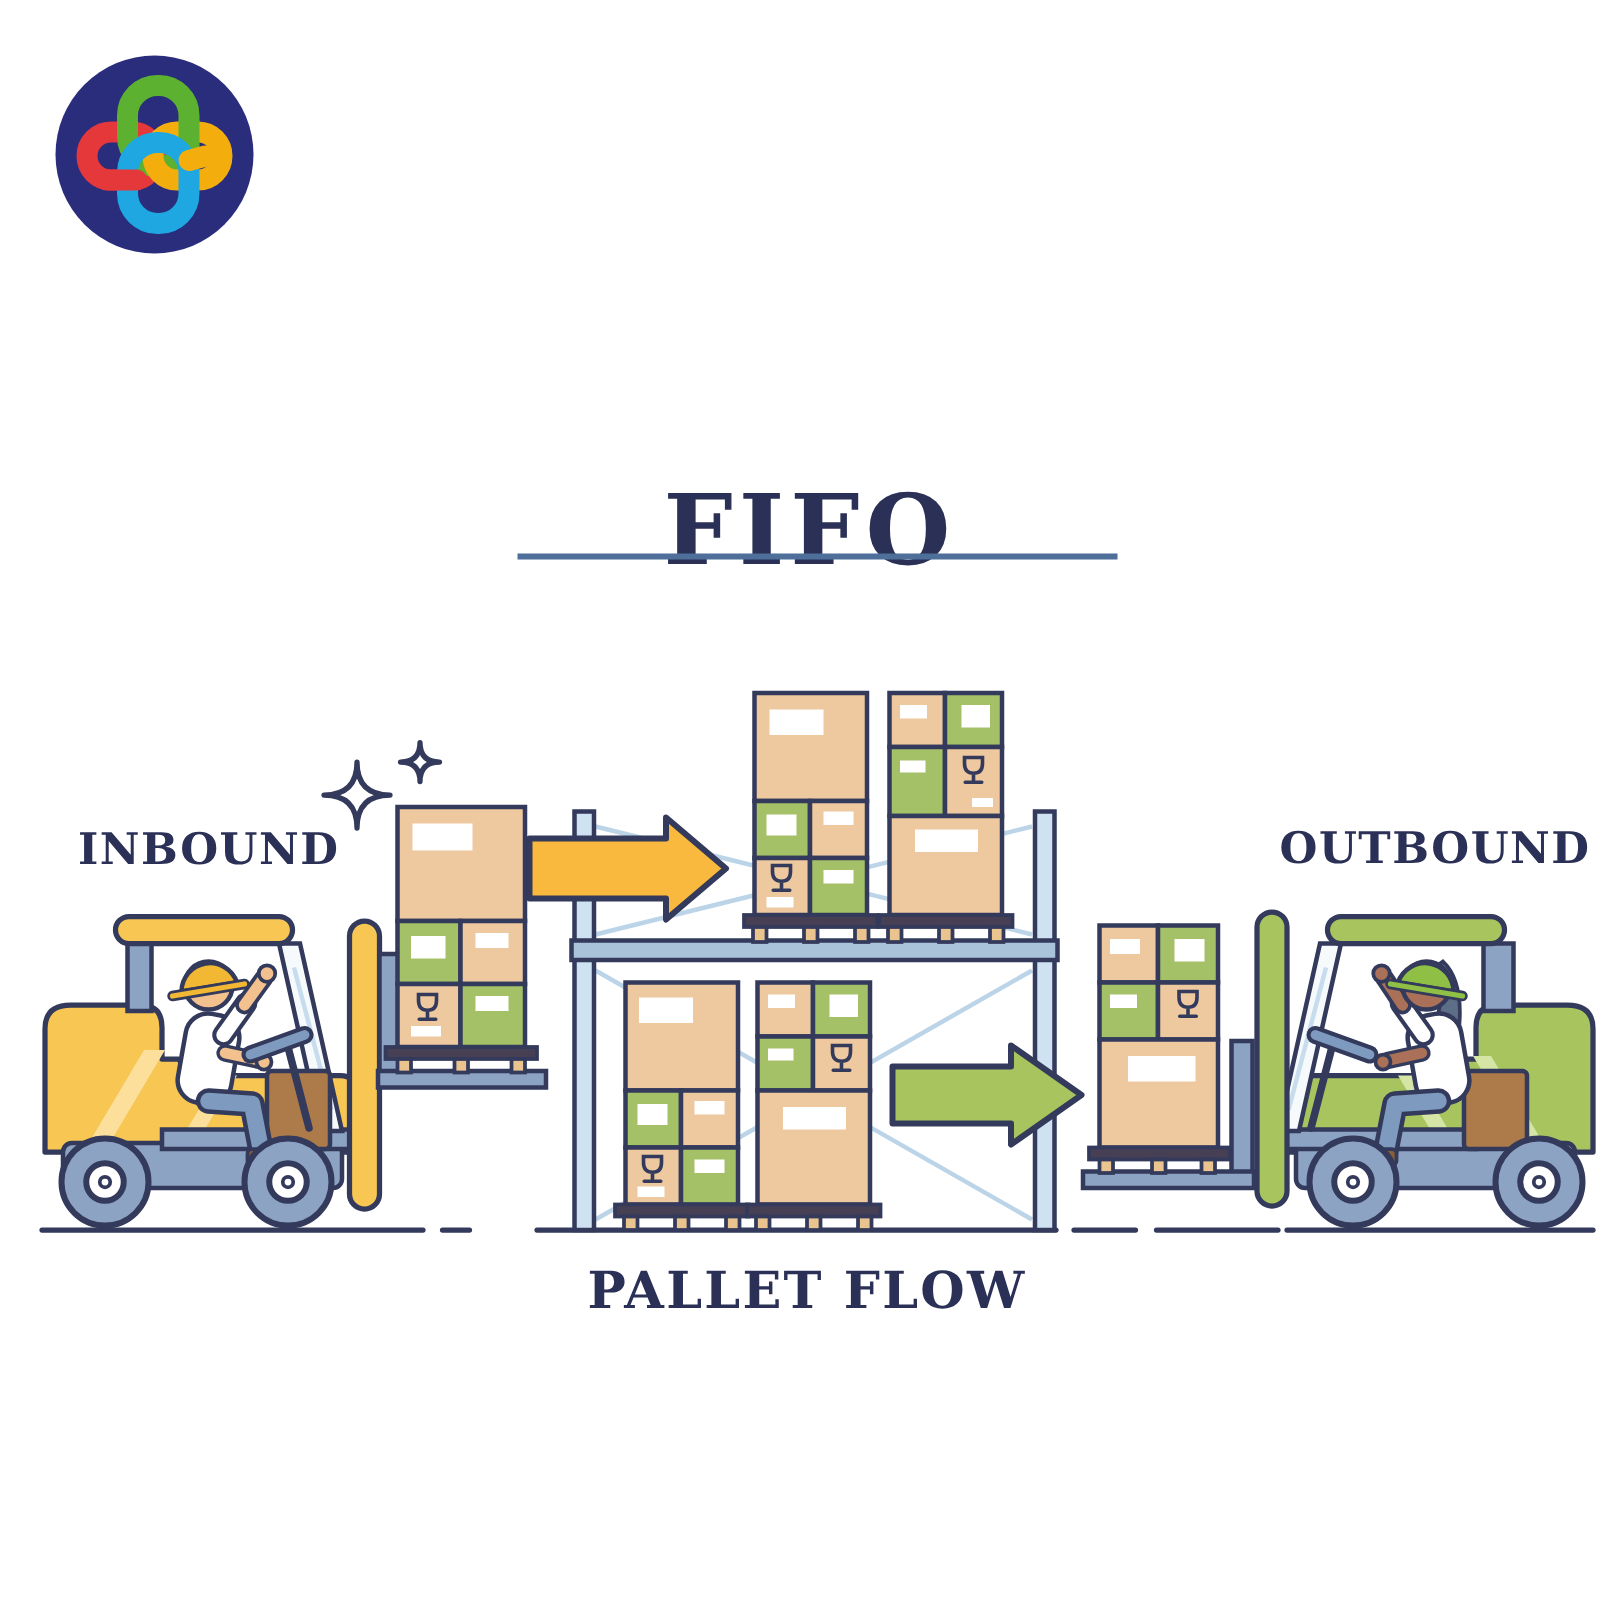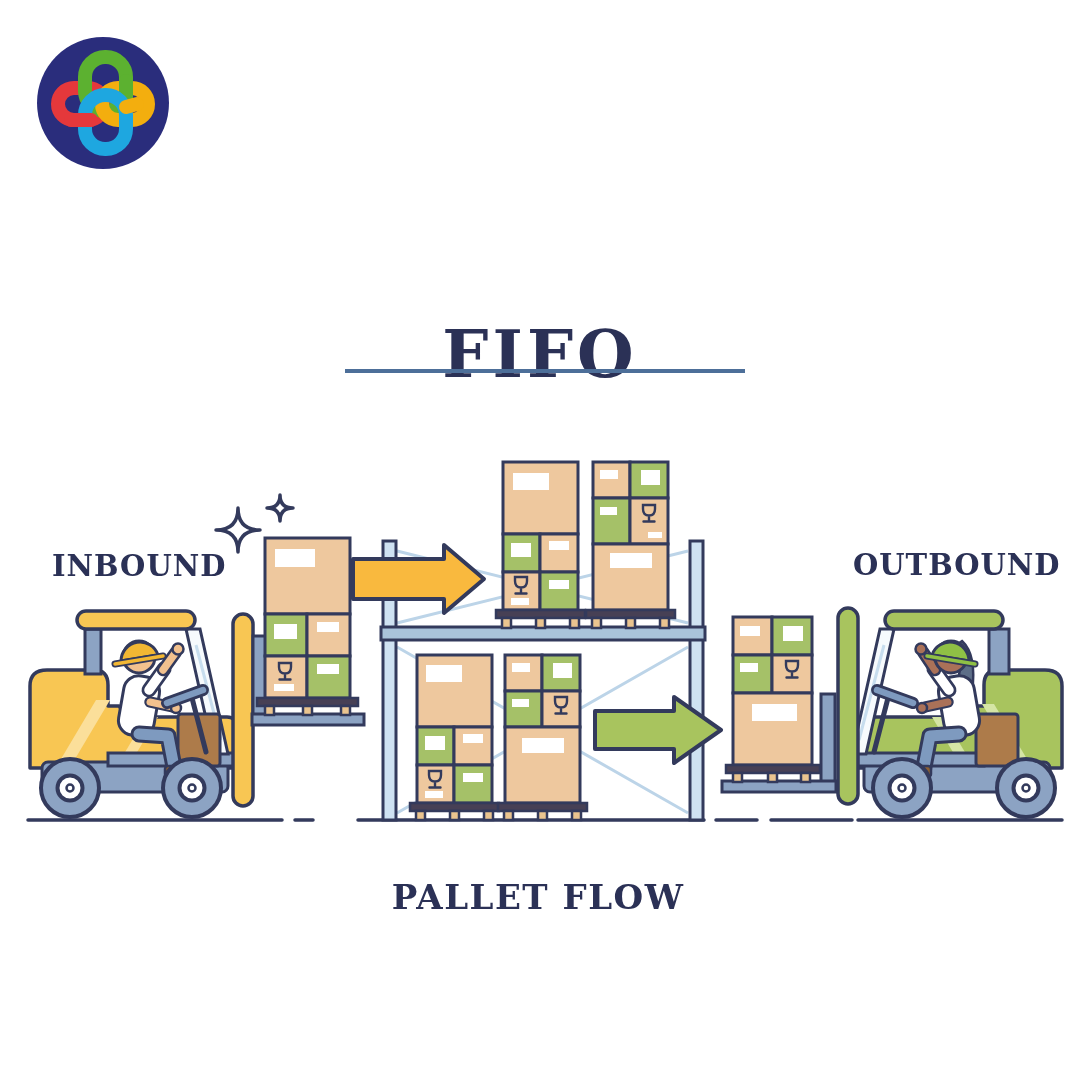--- a/index.html
+++ b/index.html
@@ -4,21 +4,21 @@
 <style>
   html,body{margin:0;padding:0;background:#fff;}
   .canvas{position:relative;width:1080px;height:1080px;background:#ffffff;overflow:hidden;
           font-family:"DejaVu Serif","Liberation Serif",serif;}
   .lbl{position:absolute;font-weight:bold;color:#2b3156;white-space:nowrap;}
   #title{left:540px;top:292px;transform:translateX(-50%);font-size:65px;letter-spacing:4px;margin-top:24px;}
   #divider{position:absolute;left:345px;top:369px;width:400px;height:4px;background:#4d6f99;}
   #subtitle{left:540px;top:376px;transform:translateX(-50%);font-size:33px;color:#56a13c;letter-spacing:.5px;}
   #inbound-label{left:52px;top:549px;font-size:29px;letter-spacing:1px;}
   #outbound-label{left:853px;top:548px;font-size:29px;letter-spacing:1px;}
-  #palletflow-label{left:538px;top:877px;transform:translateX(-50%);font-size:34px;letter-spacing:1.5px;text-align:center;}
+  #palletflow-label{left:538px;top:841px;transform:translateX(-50%);font-size:34px;letter-spacing:1.5px;text-align:center;}
   svg.scene{position:absolute;left:0;top:0;}
 </style>
 </head>
 <body>
 
 <div class="canvas">
 
   <svg class="scene" aria-hidden="true" style="left:33px;top:33px;" width="140" height="140" viewBox="0 0 140 140">
     <g>
       <circle cx="70" cy="70" r="66" fill="#2a2d7c"></circle>

